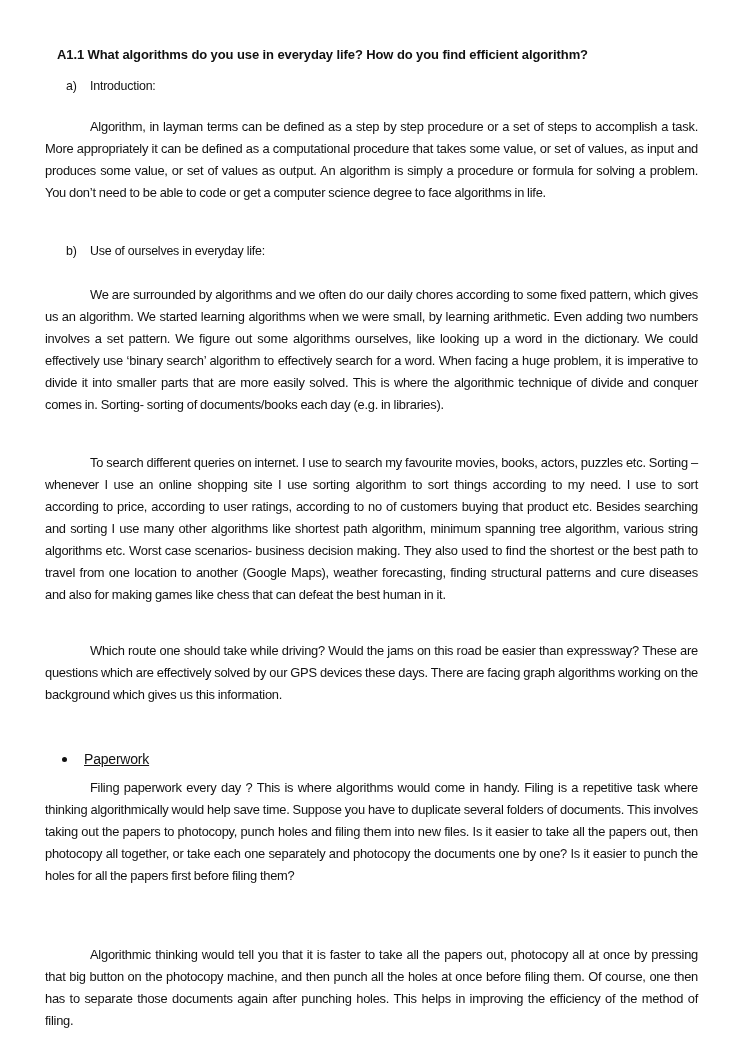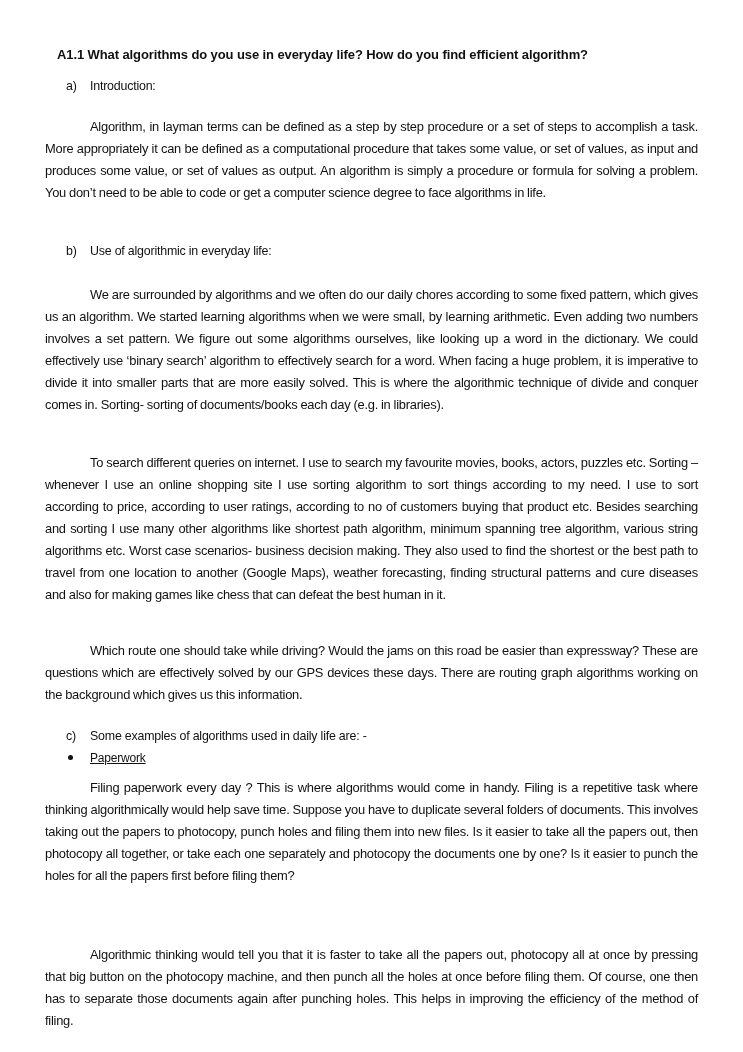--- a/index.html
+++ b/index.html
@@ -50,23 +50,23 @@
       width: 653px;
       font-size: 12.9px;
       line-height: 22px;
       text-align: justify;
       text-indent: 45px;
       letter-spacing: -0.25px;
       word-spacing: -0.3px;
     }
     .bullet-line {
       position: absolute;
-      left: 66px;
+      left: 60px;
       top: 751px;
-      font-size: 12px;
+      font-size: 14px;
       white-space: nowrap;
       letter-spacing: -0.2px;
     }
     .bullet-dot {
       display: inline-block;
       width: 5px; height: 5px;
       border-radius: 50%;
       background: #111;
       vertical-align: middle;
       margin-right: 17px;
@@ -84,28 +84,25 @@
 <div class="page">
 
   <div class="title">A1.1  What algorithms do you use in everyday life? How do you find efficient algorithm?</div>
 
   <div class="subhead" style="top:79px;">
     <span class="marker">a)</span><span>Introduction:</span>
   </div>
   <p class="para" style="top:116px;">Algorithm, in layman terms can be defined as a step by step procedure or a set of steps to accomplish a task. More appropriately it can be defined as a computational procedure that takes some value, or set of values, as input and produces some value, or set of values as output. An algorithm is simply a procedure or formula for solving a problem. You don’t need to be able to code or get a computer science degree to face algorithms in life.</p>
 
   <div class="subhead" style="top:244px;">
-    <span class="marker">b)</span><span>Use of algorithmic in everyday life:</span>
+    <span class="marker">b)</span><span>Use of ourselves in everyday life:</span>
   </div>
   <p class="para" style="top:284px;">We are surrounded by algorithms and we often do our daily chores according to some fixed pattern, which gives us an algorithm. We started learning algorithms when we were small, by learning arithmetic. Even adding two numbers involves a set pattern. We figure out some algorithms ourselves, like looking up a word in the dictionary. We could effectively use ‘binary search’ algorithm to effectively search for a word. When facing a huge problem, it is imperative to divide it into smaller parts that are more easily solved. This is where the algorithmic technique of divide and conquer comes in. Sorting- sorting of documents/books each day (e.g. in libraries).</p>
   <p class="para" style="top:452px;">To search different queries on internet. I use to search my favourite movies, books, actors, puzzles etc. Sorting – whenever I use an online shopping site I use sorting algorithm to sort things according to my need. I use to sort according to price, according to user ratings, according to no of customers buying that product etc. Besides searching and sorting I use many other algorithms like shortest path algorithm, minimum spanning tree algorithm, various string algorithms etc. Worst case scenarios- business decision making. They also used to find the shortest or the best path to travel from one location to another (Google Maps), weather forecasting, finding structural patterns and cure diseases and also for making games like chess that can defeat the best human in it.</p>
-  <p class="para" style="top:640px;">Which route one should take while driving? Would the jams on this road be easier than expressway? These are questions which are effectively solved by our GPS devices these days. There are routing graph algorithms working on the background which gives us this information.</p>
+  <p class="para" style="top:640px;">Which route one should take while driving? Would the jams on this road be easier than expressway? These are questions which are effectively solved by our GPS devices these days. There are facing graph algorithms working on the background which gives us this information.</p>
 
-  <div class="subhead" style="top:729px;">
-    <span class="marker">c)</span><span>Some examples of algorithms used in daily life are: -</span>
-  </div>
   <div class="bullet-line">
     <span class="bullet-dot"></span><span class="bullet-label">Paperwork</span>
   </div>
   <p class="para" style="top:777px;">Filing paperwork every day ? This is where algorithms would come in handy. Filing is a repetitive task where thinking algorithmically would help save time. Suppose you have to duplicate several folders of documents. This involves taking out the papers to photocopy, punch holes and filing them into new files. Is it easier to take all the papers out, then photocopy all together, or take each one separately and photocopy the documents one by one? Is it easier to punch the holes for all the papers first before filing them?</p>
   <p class="para" style="top:944px;">Algorithmic thinking would tell you that it is faster to take all the papers out, photocopy all at once by pressing that big button on the photocopy machine, and then punch all the holes at once before filing them. Of course, one then has to separate those documents again after punching holes. This helps in improving the efficiency of the method of filing.</p>
 
 </div>
 
 </body></html>

